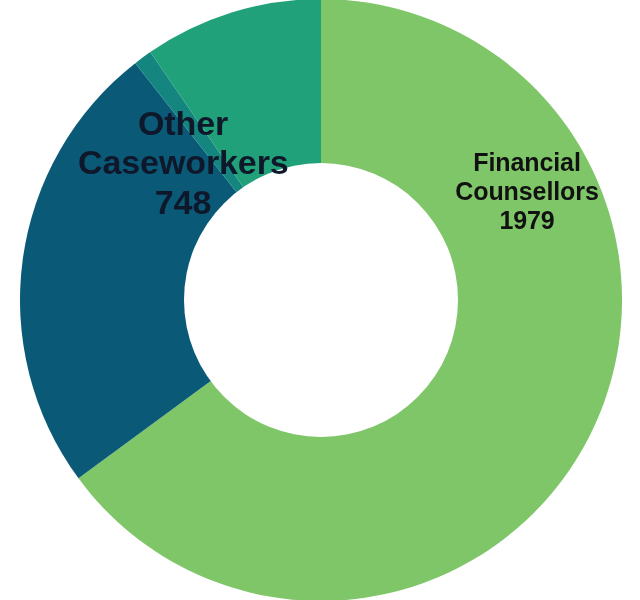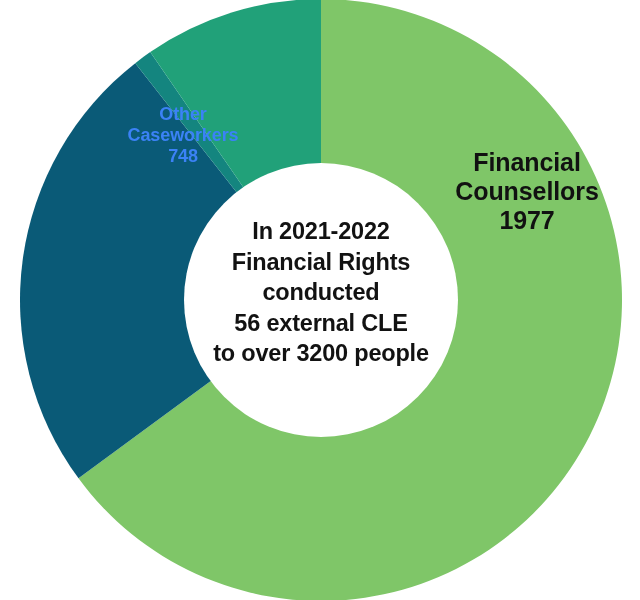--- a/index.html
+++ b/index.html
@@ -37,22 +37,22 @@
     left: 432px;
     top: 148px;
     width: 190px;
     font-size: 25px;
     color: #111111;
   }
   #label-other-caseworkers {
     left: 78px;
     top: 104px;
     width: 210px;
-    font-size: 18px;
-    color: #3b82f6;
+    font-size: 34px;
+    color: #0f172a;
   }
   #label-solicitors {
     left: 8px;
     top: 340px;
     width: 185px;
     font-size: 25px;
     color: #111111;
   }
   #center-callout {
     position: absolute;
@@ -78,26 +78,21 @@
         <path d="M 321 300 L 321.00 -1.00 A 301 301 0 1 1 78.51 478.32 Z" fill="#7FC668"></path>
         <path d="M 321 300 L 78.51 478.32 A 301 301 0 0 1 135.27 63.13 Z" fill="#0A5A77"></path>
         <path d="M 321 300 L 135.27 63.13 A 301 301 0 0 1 150.25 52.12 Z" fill="#14857F"></path>
         <path d="M 321 300 L 150.25 52.12 A 301 301 0 0 1 321.00 -1.00 Z" fill="#21A179"></path>
       </g>
     <circle id="donut-hole" cx="321" cy="300" r="137" fill="#ffffff"></circle>
   </svg>
 
   <div class="slice-label" id="label-financial-counsellors">Financial
 Counsellors
-1977</div>
+1979</div>
 
   <div class="slice-label" id="label-other-caseworkers">Other
 Caseworkers
 748</div>
 
 
-  <div id="center-callout">In 2021-2022
-Financial Rights
-conducted
-56 external CLE
-to over 3200 people</div>
 
 </div>
 
 </body></html>

